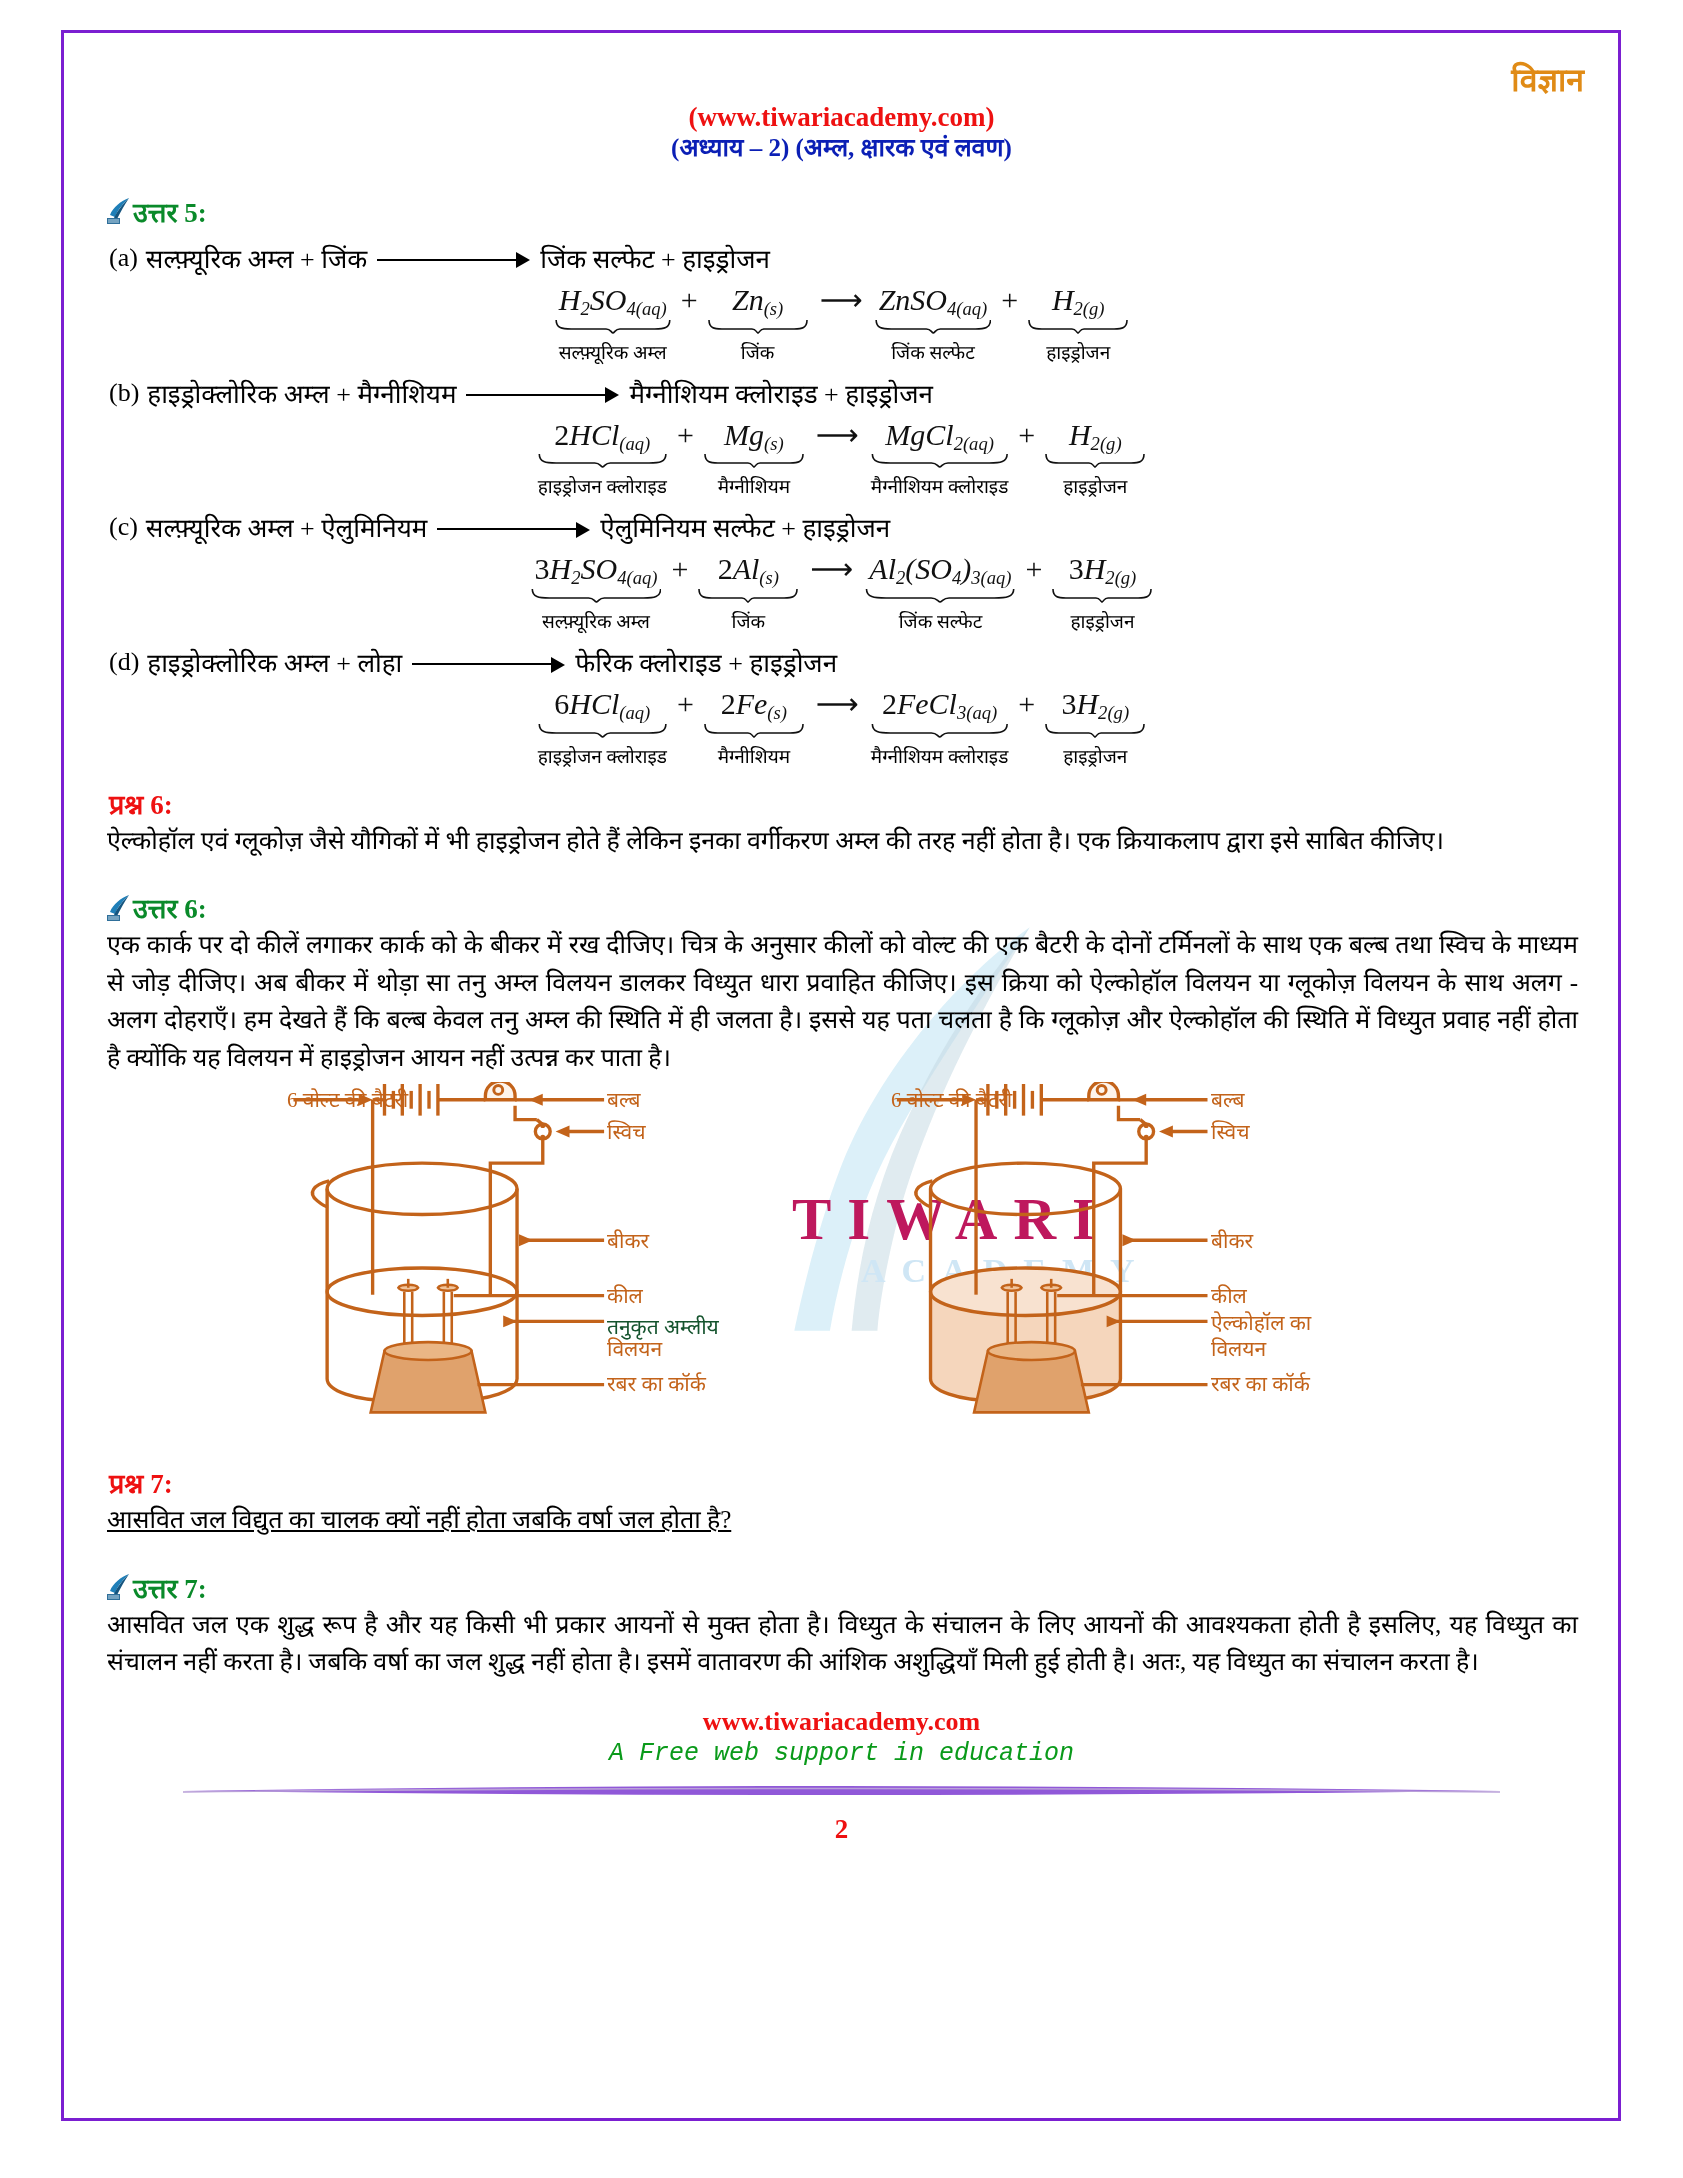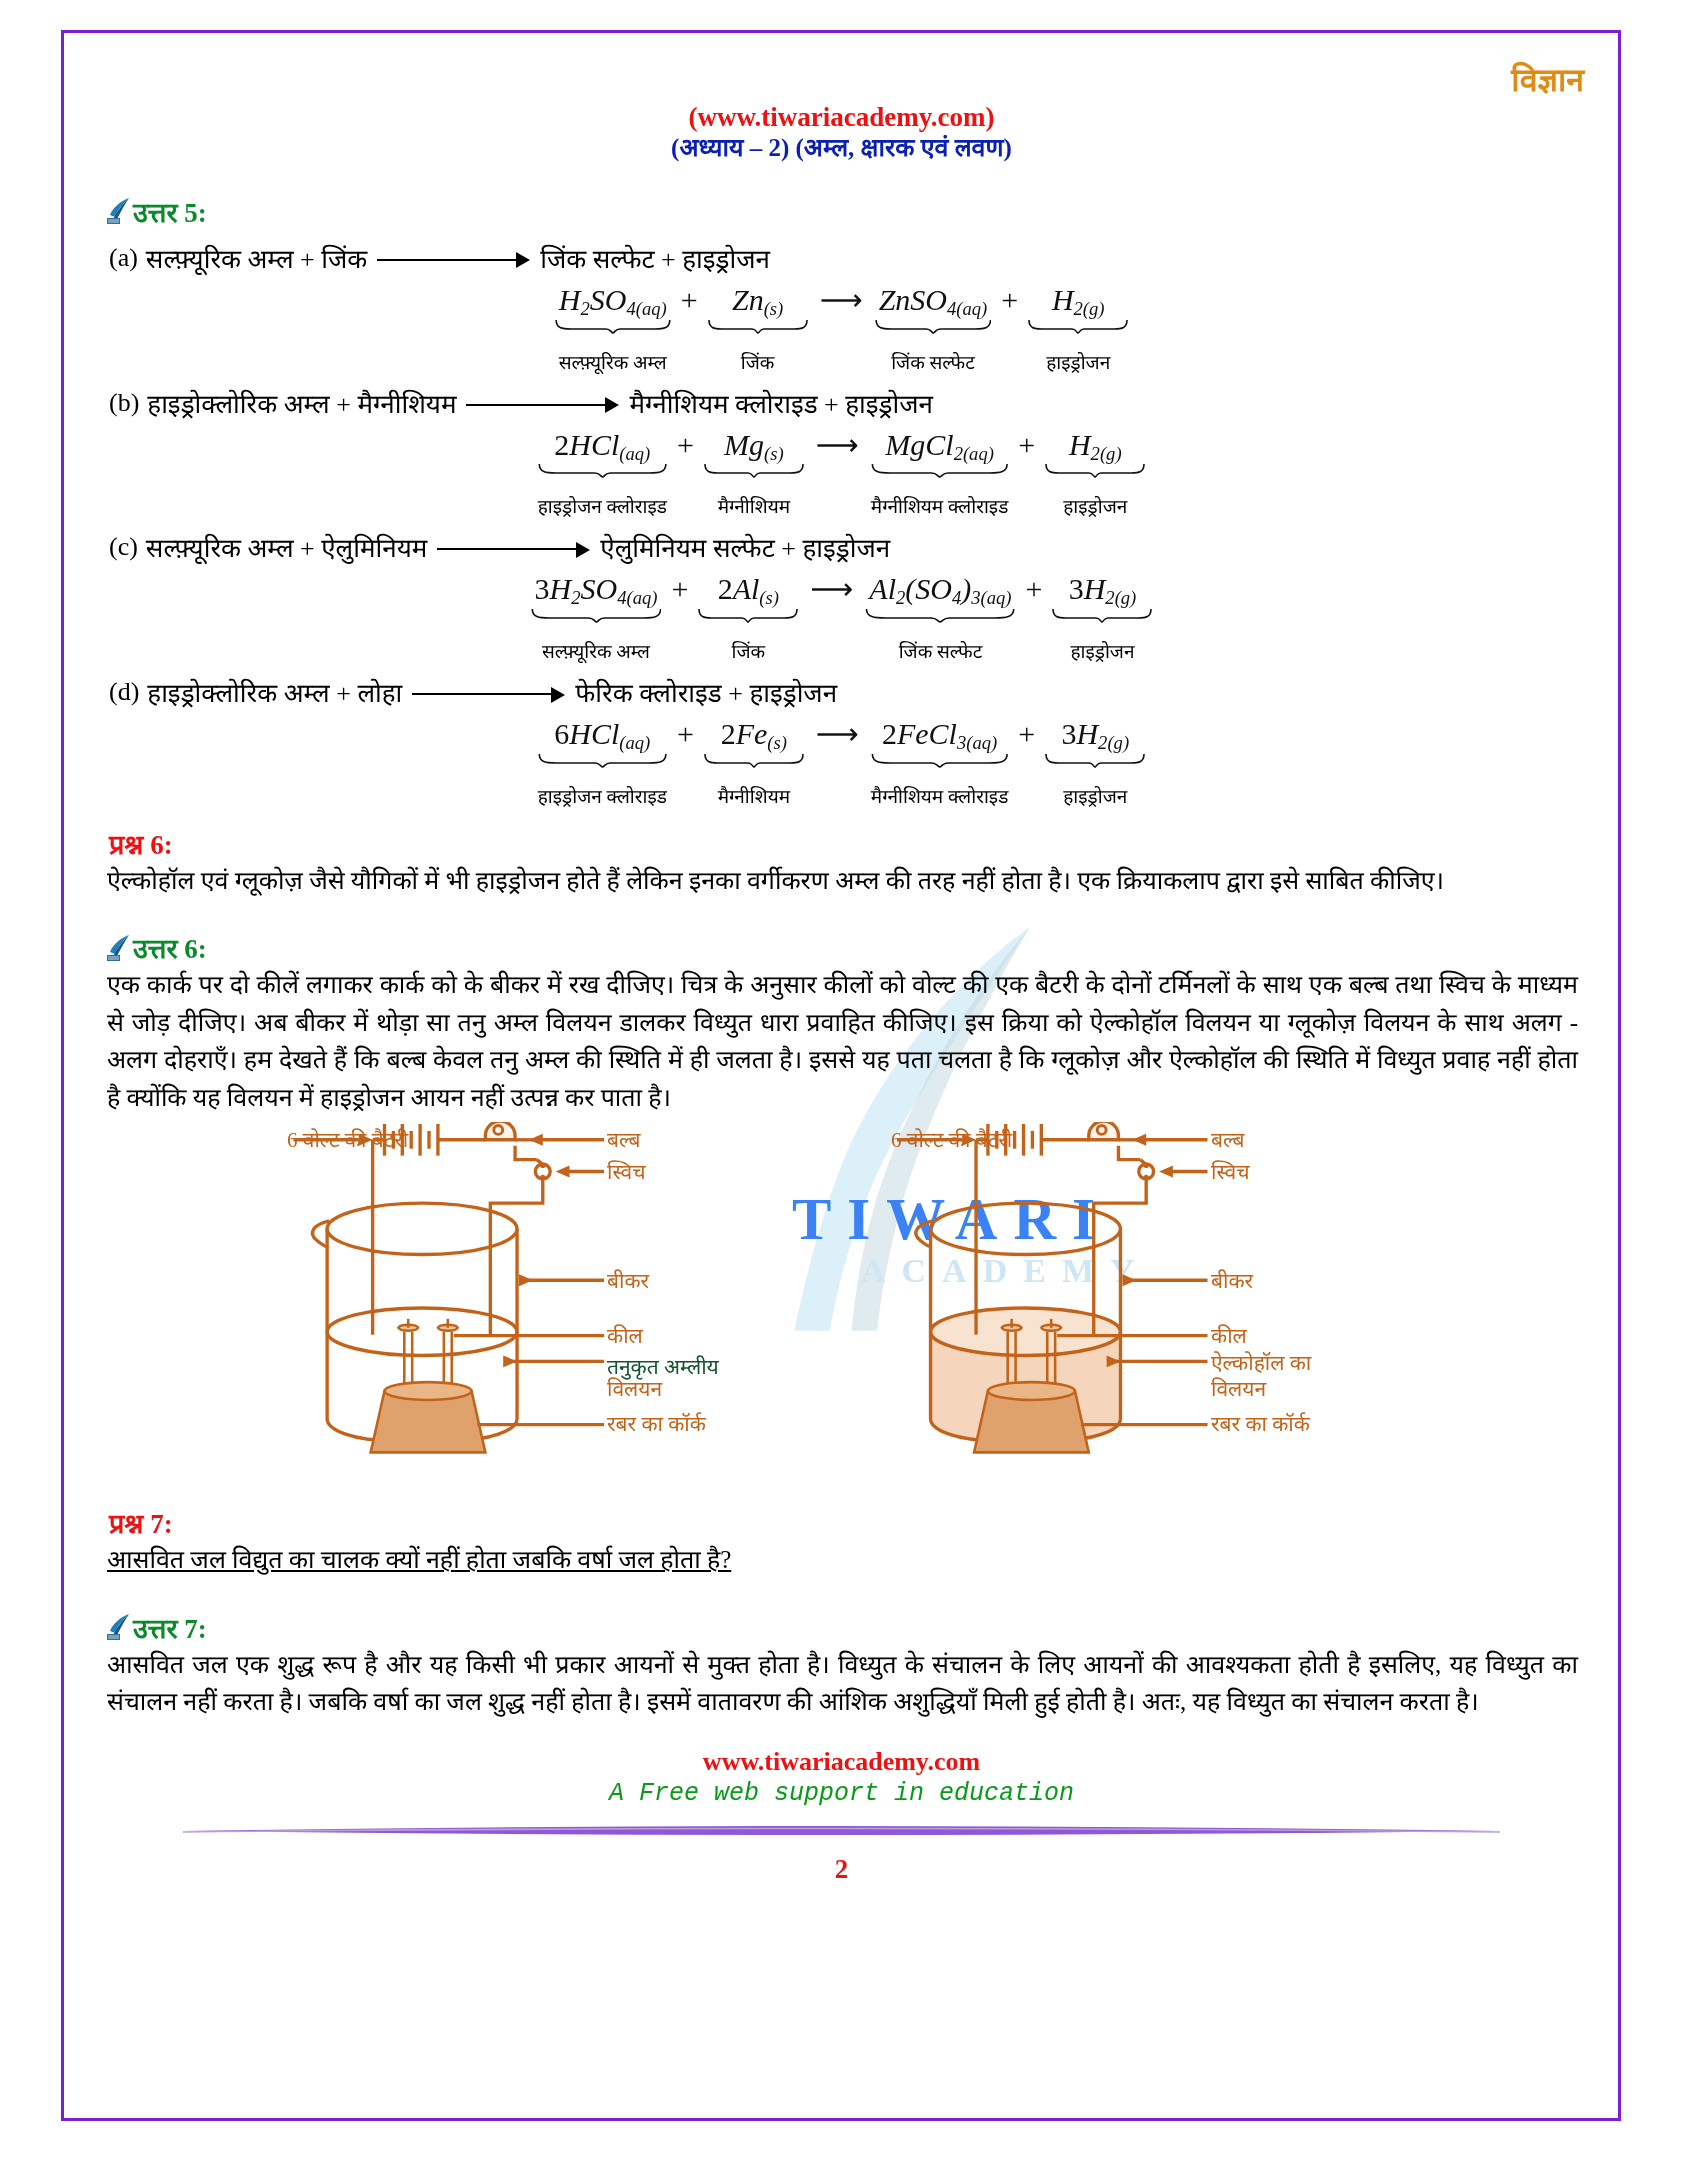--- a/index.html
+++ b/index.html
@@ -46,21 +46,21 @@
     opacity: .85;
   }
   .wm-text {
     position: absolute;
     left: 693px;
     top: 1139px;
     font-family: "Liberation Serif", serif;
     font-size: 59px;
     font-weight: bold;
     letter-spacing: 16px;
-    color: #3b82f6;
+    color: #be185d;
     z-index: 0;
     pointer-events: none;
   }
   .wm-text2 {
     position: absolute;
     left: 762px;
     top: 1206px;
     font-family: "Liberation Serif", serif;
     font-size: 34px;
     font-weight: bold;
@@ -212,21 +212,21 @@
     width: 100%;
     height: 15px;
     display: block;
   }
   .sublabel {
     font-family: "Liberation Serif", serif;
     font-style: normal;
     font-size: 19px;
     color: #000;
     white-space: nowrap;
-    margin-top: 15px;
+    margin-top: 5px;
     text-align: center;
   }
   .eq-op {
     font-family: "Liberation Serif", serif;
     font-size: 30px;
     color: #111;
     padding: 0 10px;
     line-height: 1.05;
     font-style: normal;
   }

